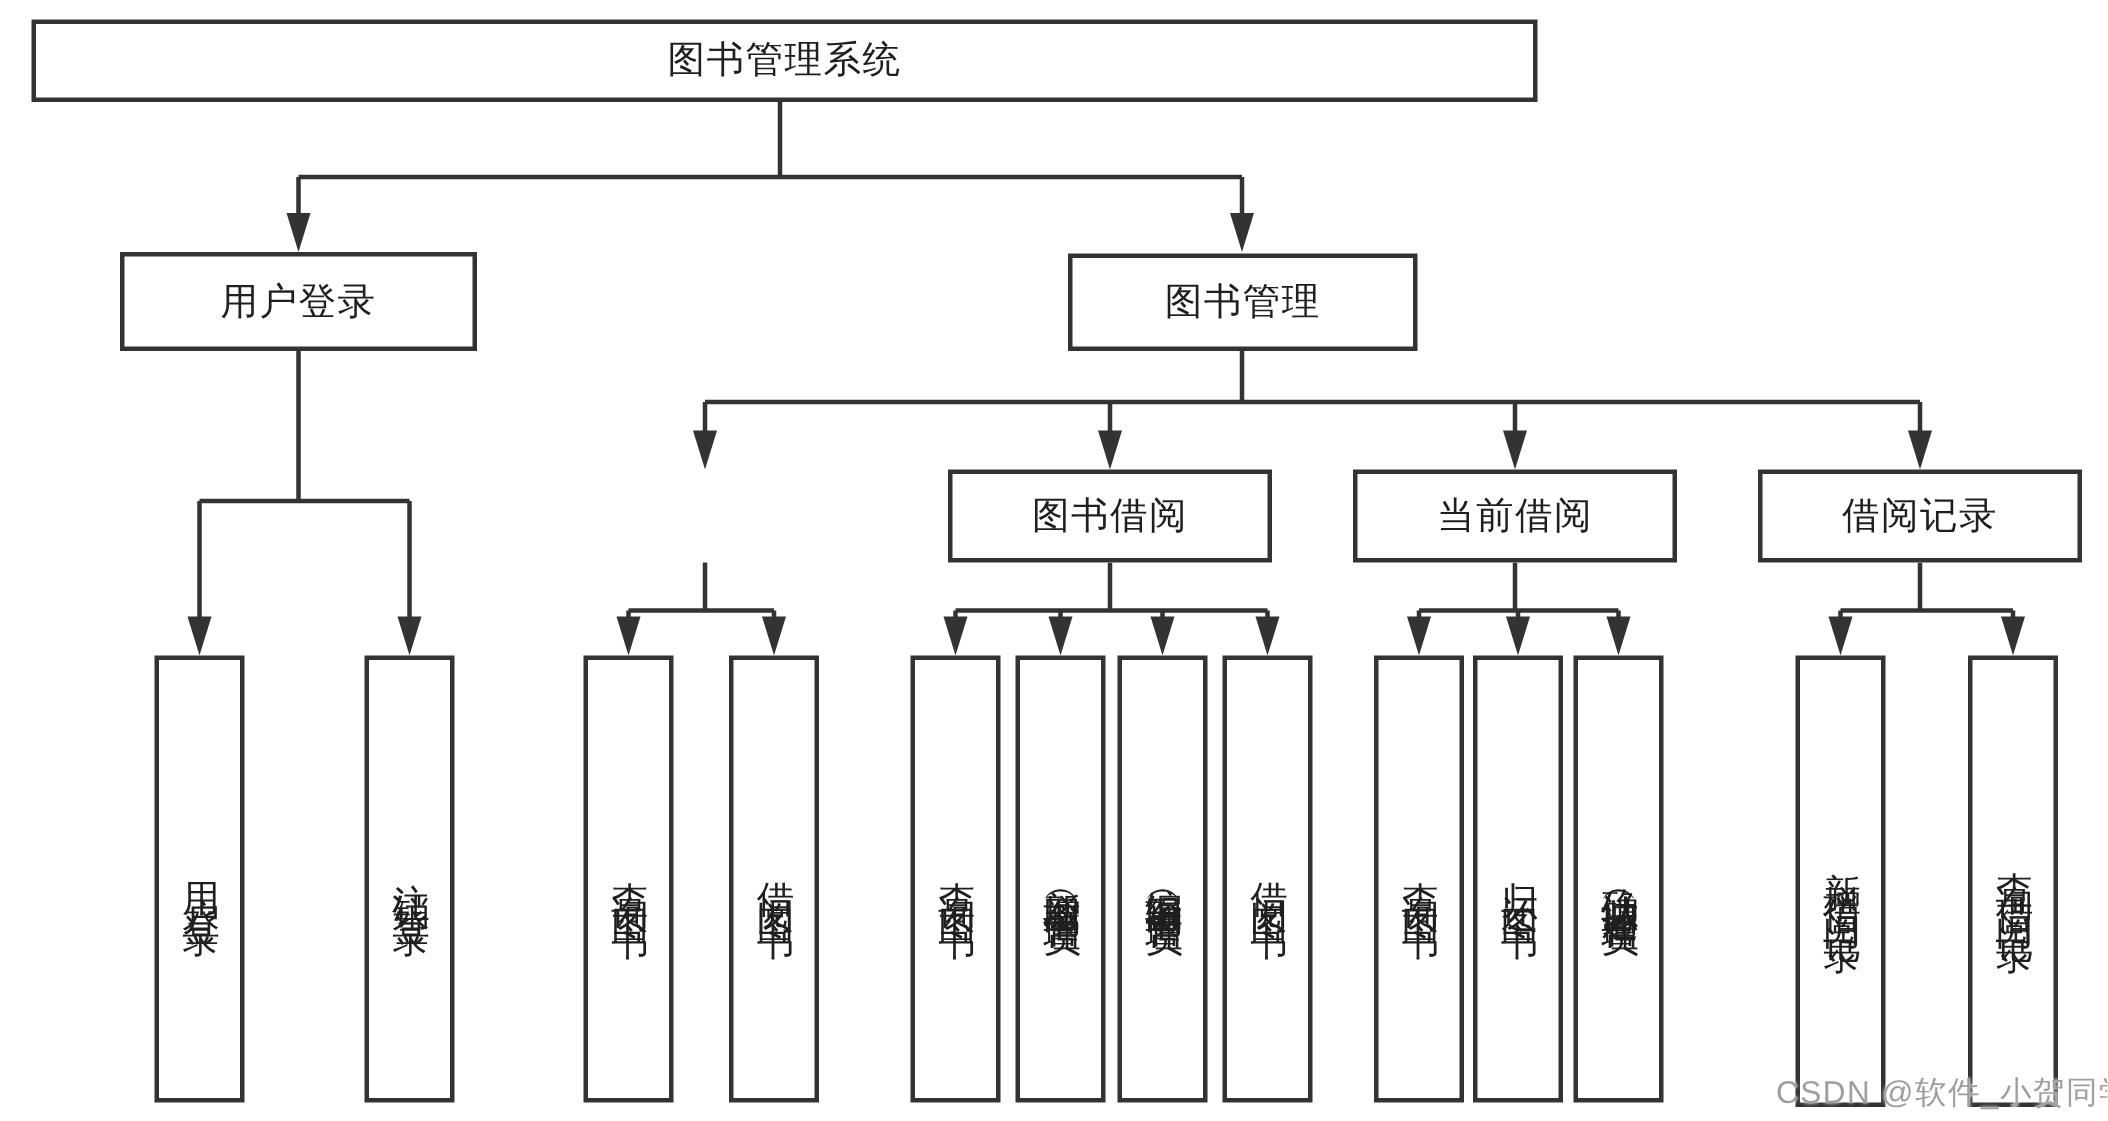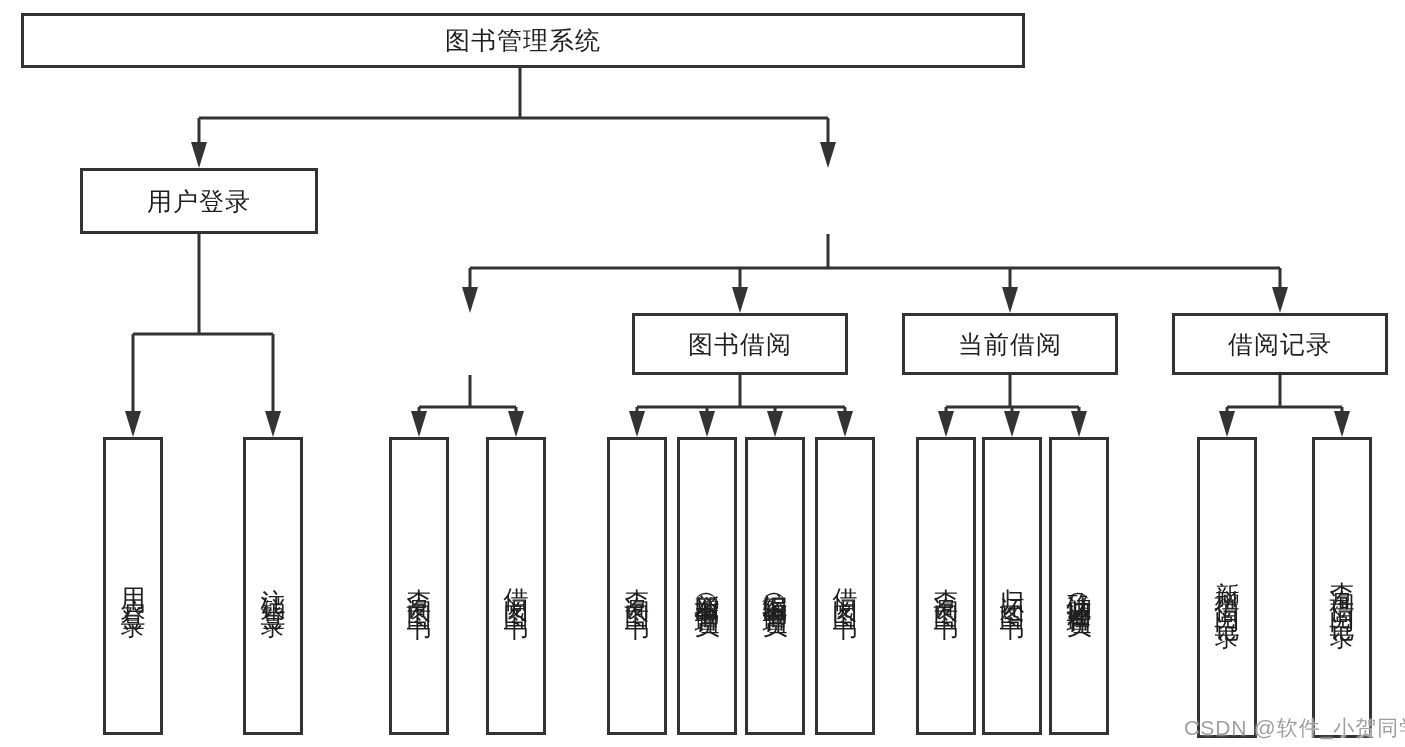--- a/index.html
+++ b/index.html
@@ -103,20 +103,21 @@
     <g>
       <path d="M1280 375 V407 M1227 407 H1342 M1227 407 V414 M1342 407 V414"></path>
       <polygon fill="#333333" stroke="none" points="1219,411 1235,411 1227,437"></polygon>
       <polygon fill="#333333" stroke="none" points="1334,411 1350,411 1342,437"></polygon>
     </g>
   </svg>
 
   <div class="node h-node" style="left:21px; top:13px; width:1004px; height:55px;">图书管理系统</div>
 
   <div class="node h-node" style="left:80px; top:168px; width:238px; height:66px;">用户登录</div>
+  <div class="node h-node" style="left:712px; top:169px; width:233px; height:65px;">图书管理</div>
 
   <div class="node h-node" style="left:902px; top:313px; width:216px; height:62px;">当前借阅</div>
   <div class="node h-node" style="left:632px; top:313px; width:216px; height:62px;">图书借阅</div>
   <div class="node h-node" style="left:1172px; top:313px; width:216px; height:62px;">借阅记录</div>
 
   <div class="node v-node" style="left:103px; top:437px; width:60px; height:298px;">用户登录</div>
   <div class="node v-node" style="left:243px; top:437px; width:60px; height:298px;">注销登录</div>
 
   <div class="node v-node" style="left:389px; top:437px; width:60px; height:298px;">查询图书</div>
   <div class="node v-node" style="left:486px; top:437px; width:60px; height:298px;">借阅图书</div>

